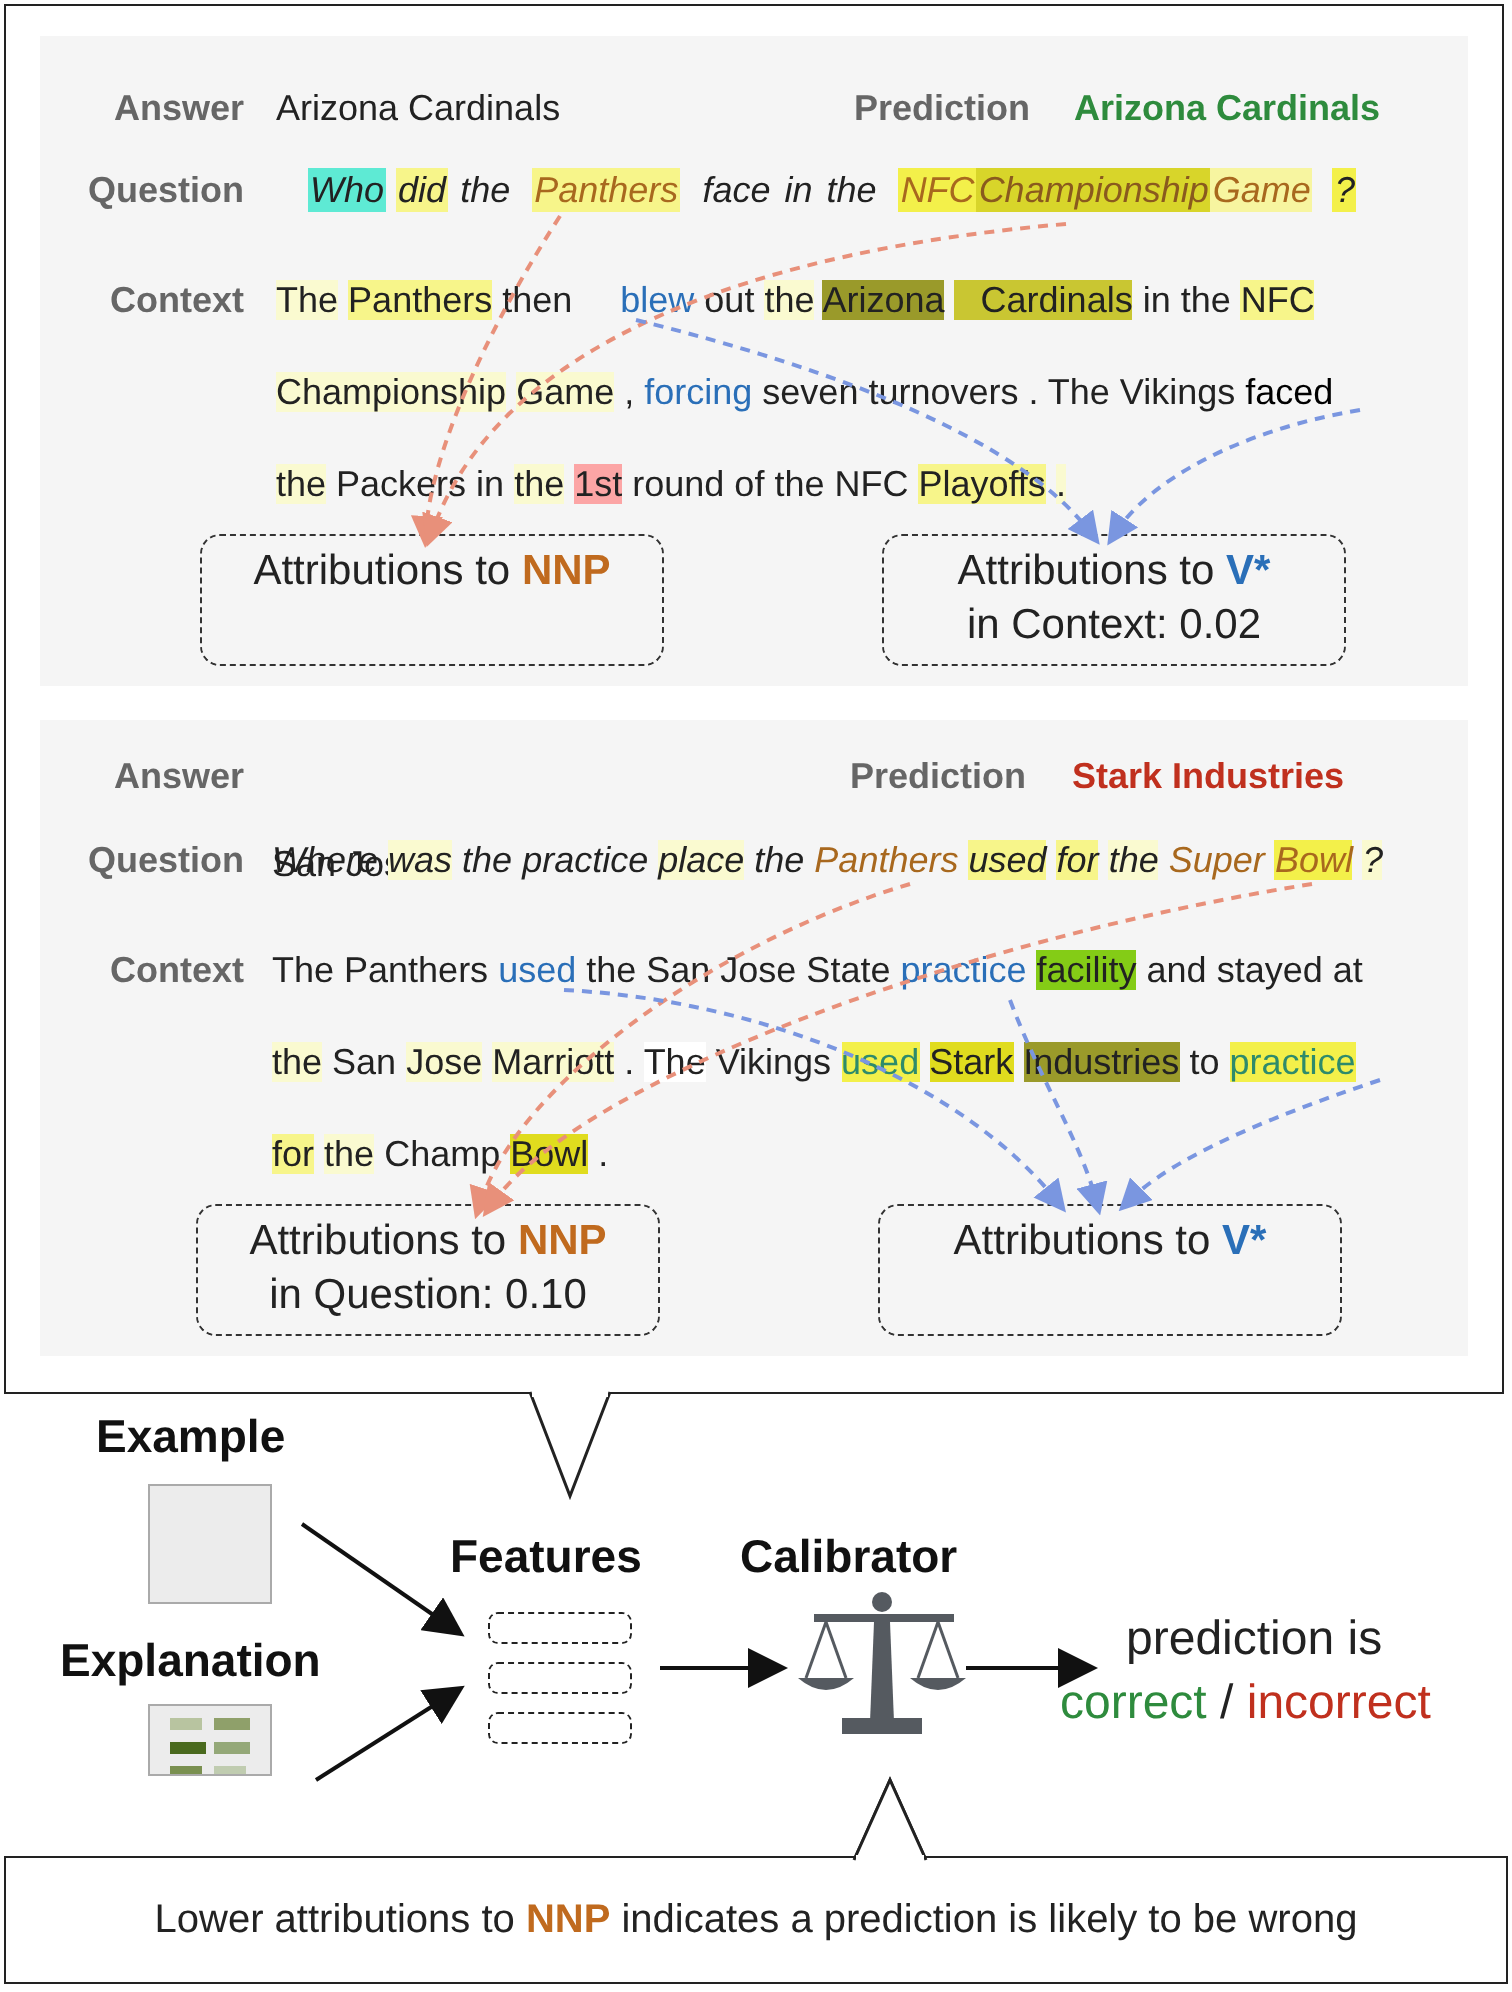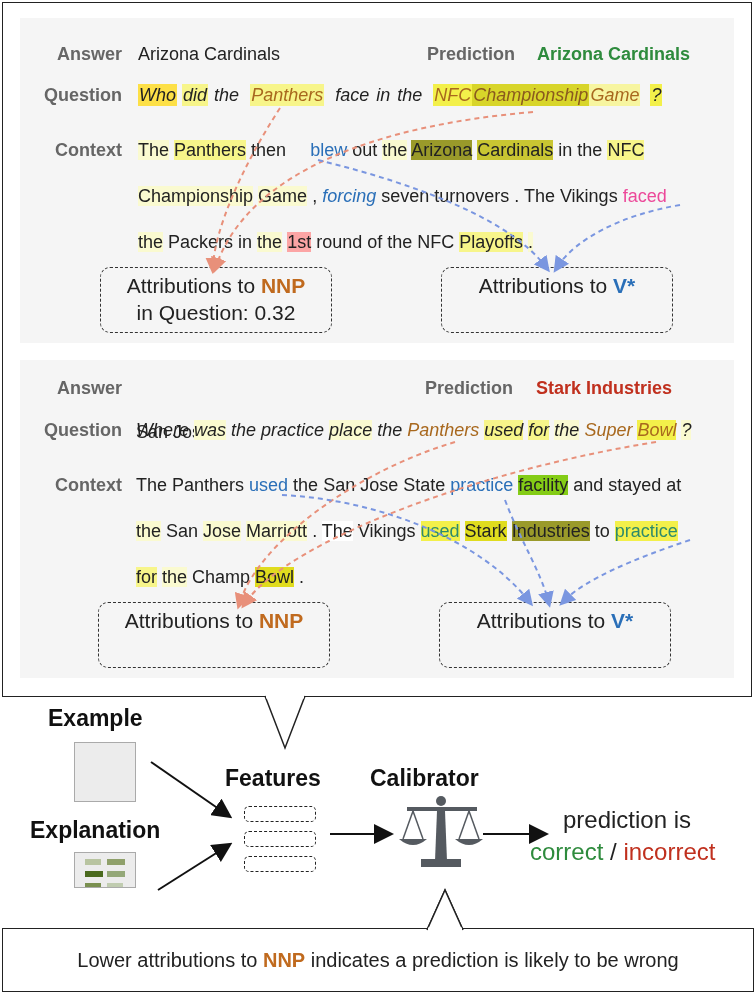--- a/index.html
+++ b/index.html
@@ -26,48 +26,48 @@
 <div class="callout-top"></div>
 
 <div class="panel" style="top:18px;height:325px;"></div>
 <div class="lbl" style="top:44px;">Answer</div>
 <div class="txt" style="left:138px;top:44px;">Arizona Cardinals</div>
 <div class="pred-lbl" style="left:427px;top:44px;">Prediction</div>
 <div class="pred-val" style="left:537px;top:44px;color:#2e8b3d;">Arizona Cardinals</div>
 
 <div class="lbl" style="top:85px;">Question</div>
 <div class="txt q" style="left:138px;top:85px;">
-  <span class="tok" style="background:#fde047;">Who</span>
+  <span class="tok" style="background:#5eead4;margin-left:16px;">Who</span>
   <span class="tok" style="background:#f7f58a;">did</span>
   <span class="tok">the</span>
   &nbsp;<span class="tok" style="background:#f7f58a;color:#a8681e;">Panthers</span>&nbsp;
   <span class="tok">face</span>
   <span class="tok">in</span>
   <span class="tok">the</span>
   &nbsp;<span class="tok" style="background:#f3f04a;color:#a8681e;">NFC</span><span class="tok" style="background:#d8d52a;color:#8a5a1e;">Championship</span><span class="tok" style="background:#f7f5a0;color:#a8681e;">Game</span>&nbsp;
   <span class="tok" style="background:#f3f04a;">?</span>
 </div>
 
 <div class="lbl" style="top:140px;">Context</div>
 <div class="txt" style="left:138px;top:140px;">
-  <span style="background:#fafad0;">The</span> <span style="background:#f7f58a;">Panthers</span> then <span style="color:#2a6fb8;margin-left:19px;">blew</span> out <span style="background:#fafad0;">the</span> <span style="background:#9a9a2a;">Arizona</span> <span style="background:#c9c632;">Cardinals</span> in the <span style="background:#f7f58a;">NFC</span>
+  <span style="background:#fafad0;">The</span> <span style="background:#f7f58a;">Panthers</span> then <span style="color:#2a6fb8;margin-left:19px;">blew</span> out <span style="background:#fafad0;">the</span> <span style="background:#9a9a2a;">Arizona</span> <span style="background:#c9c632;padding-left:13px;">Cardinals</span> in the <span style="background:#f7f58a;">NFC</span>
 </div>
 <div class="txt" style="left:138px;top:186px;">
-  <span style="background:#fafad0;">Championship</span> <span style="background:#fafad0;">Game</span> , <span style="color:#2a6fb8;font-style:italic;">forcing</span> seven turnovers . The Vikings <span style="color:#ec4899;text-align:right;">faced</span>
+  <span style="background:#fafad0;">Championship</span> <span style="background:#fafad0;">Game</span> , <span style="color:#2a6fb8;">forcing</span> seven turnovers . The Vikings <span style="color:#000000;text-align:right;">faced</span>
 </div>
 <div class="txt" style="left:138px;top:232px;">
   <span style="background:#fafad0;">the</span> Packers in <span style="background:#fafad0;">the</span> <span style="background:#fca5a5;">1st</span> round of the NFC <span style="background:#f7f58a;">Playoffs</span> <span style="background:#fafad0;">.</span>
 </div>
 
 <div class="attr-box" style="left:100px;top:267px;width:232px;height:66px;">
   <span>Attributions to </span><span class="nnp">NNP</span><br>
-  <span>in Question: 0.32</span>
 </div>
 <div class="attr-box" style="left:441px;top:267px;width:232px;height:66px;">
   <span>Attributions to </span><span class="vstar">V*</span><br>
+  <span>in Context: 0.02</span>
 </div>
 
 <div class="panel" style="top:360px;height:318px;"></div>
 <div class="lbl" style="top:378px;">Answer</div>
 <div class="txt" style="left:136px;top:378px;margin-top:44px;">San Jose</div>
 <div class="pred-lbl" style="left:425px;top:378px;">Prediction</div>
 <div class="pred-val" style="left:536px;top:378px;color:#c0301e;">Stark Industries</div>
 
 <div class="lbl" style="top:420px;">Question</div>
 <div class="txt q" style="left:136px;top:420px;">
@@ -80,20 +80,21 @@
 </div>
 <div class="txt" style="left:136px;top:521px;">
   <span style="background:#fafad0;">the</span> San <span style="background:#fafad0;">Jose</span> <span style="background:#fafad0;">Marriott</span> . <span style="background:#fff;">The</span> Vikings <span style="background:#f3f04a;color:#2e8b6b;">used</span> <span style="background:#e0dc1e;">Stark</span> <span style="background:#9a9a2a;">Industries</span> to <span style="background:#f3f04a;color:#2e8b6b;">practice</span>
 </div>
 <div class="txt" style="left:136px;top:567px;text-align:center;">
   <span style="background:#f7f58a;">for</span> <span style="background:#fafad0;">the</span> Champ <span style="background:#e0dc1e;">Bowl</span> .
 </div>
 
 <div class="attr-box" style="left:98px;top:602px;width:232px;height:66px;">
   <span>Attributions to </span><span class="nnp">NNP</span><br>
+  <span>in Question: 0.10</span>
 </div>
 <div class="attr-box" style="left:439px;top:602px;width:232px;height:66px;">
   <span>Attributions to </span><span class="vstar">V*</span><br>
 </div>
 
 <svg width="756" height="996">
   <defs>
     <marker id="ao" markerWidth="8" markerHeight="8" refX="4" refY="4" orient="auto">
         <path d="M0,0 L8,4 L0,8 z" fill="#e8907a"></path>
       </marker>

